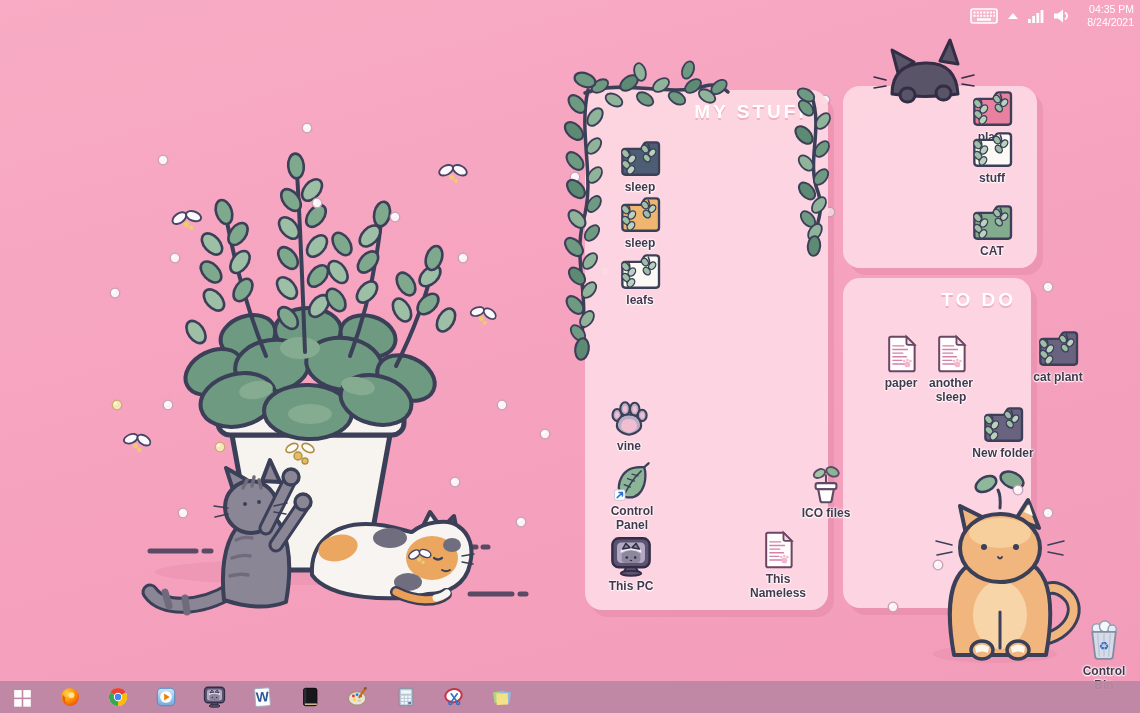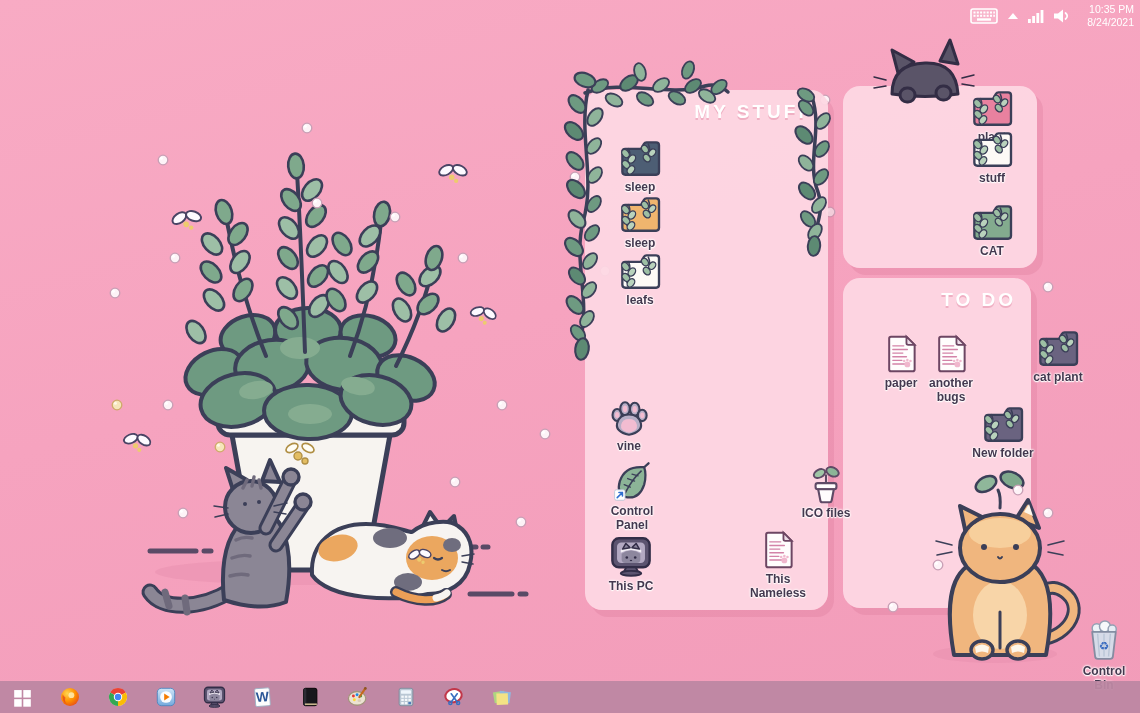--- a/index.html
+++ b/index.html
@@ -492,21 +492,21 @@
 <div class="dicon" style="left:863px;top:334px">
   <svg width="34" height="40" viewBox="0 0 36 44">
       <use href="#sym-doc"></use>
     </svg>
   <span class="dlabel">paper</span>
 </div>
 <div class="dicon" style="left:913px;top:334px">
   <svg width="34" height="40" viewBox="0 0 36 44">
       <use href="#sym-doc"></use>
     </svg>
-  <span class="dlabel">another bugs</span>
+  <span class="dlabel">another sleep</span>
 </div>
 <div class="dicon" style="left:1020px;top:330px">
   <svg width="44" height="38" viewBox="0 0 48 42" style="color: rgb(106, 99, 128);">
       <use href="#sym-folder"></use>
     </svg>
   <span class="dlabel">cat plant</span>
 </div>
 <div class="dicon" style="left:965px;top:406px">
   <svg width="44" height="38" viewBox="0 0 48 42" style="color: rgb(106, 99, 128);">
       <use href="#sym-folder"></use>
@@ -660,16 +660,16 @@
         </g>
     </svg>
   </div>
   <div>
     <svg width="16" height="14" viewBox="0 0 16 14">
       <path d="M0 4.5 h4 l5-4 v13 l-5-4 h-4 z" fill="#fff"></path>
       <path d="M11.5 4 q3.5 3 0 6" stroke="#fff" stroke-width="1.7" fill="none" stroke-linecap="round"></path>
     </svg>
   </div>
   <div id="clock">
-    <div>10:35 PM</div>
+    <div>04:35 PM</div>
     <div>8/24/2021</div>
   </div>
 </div>
 
 </body></html>

